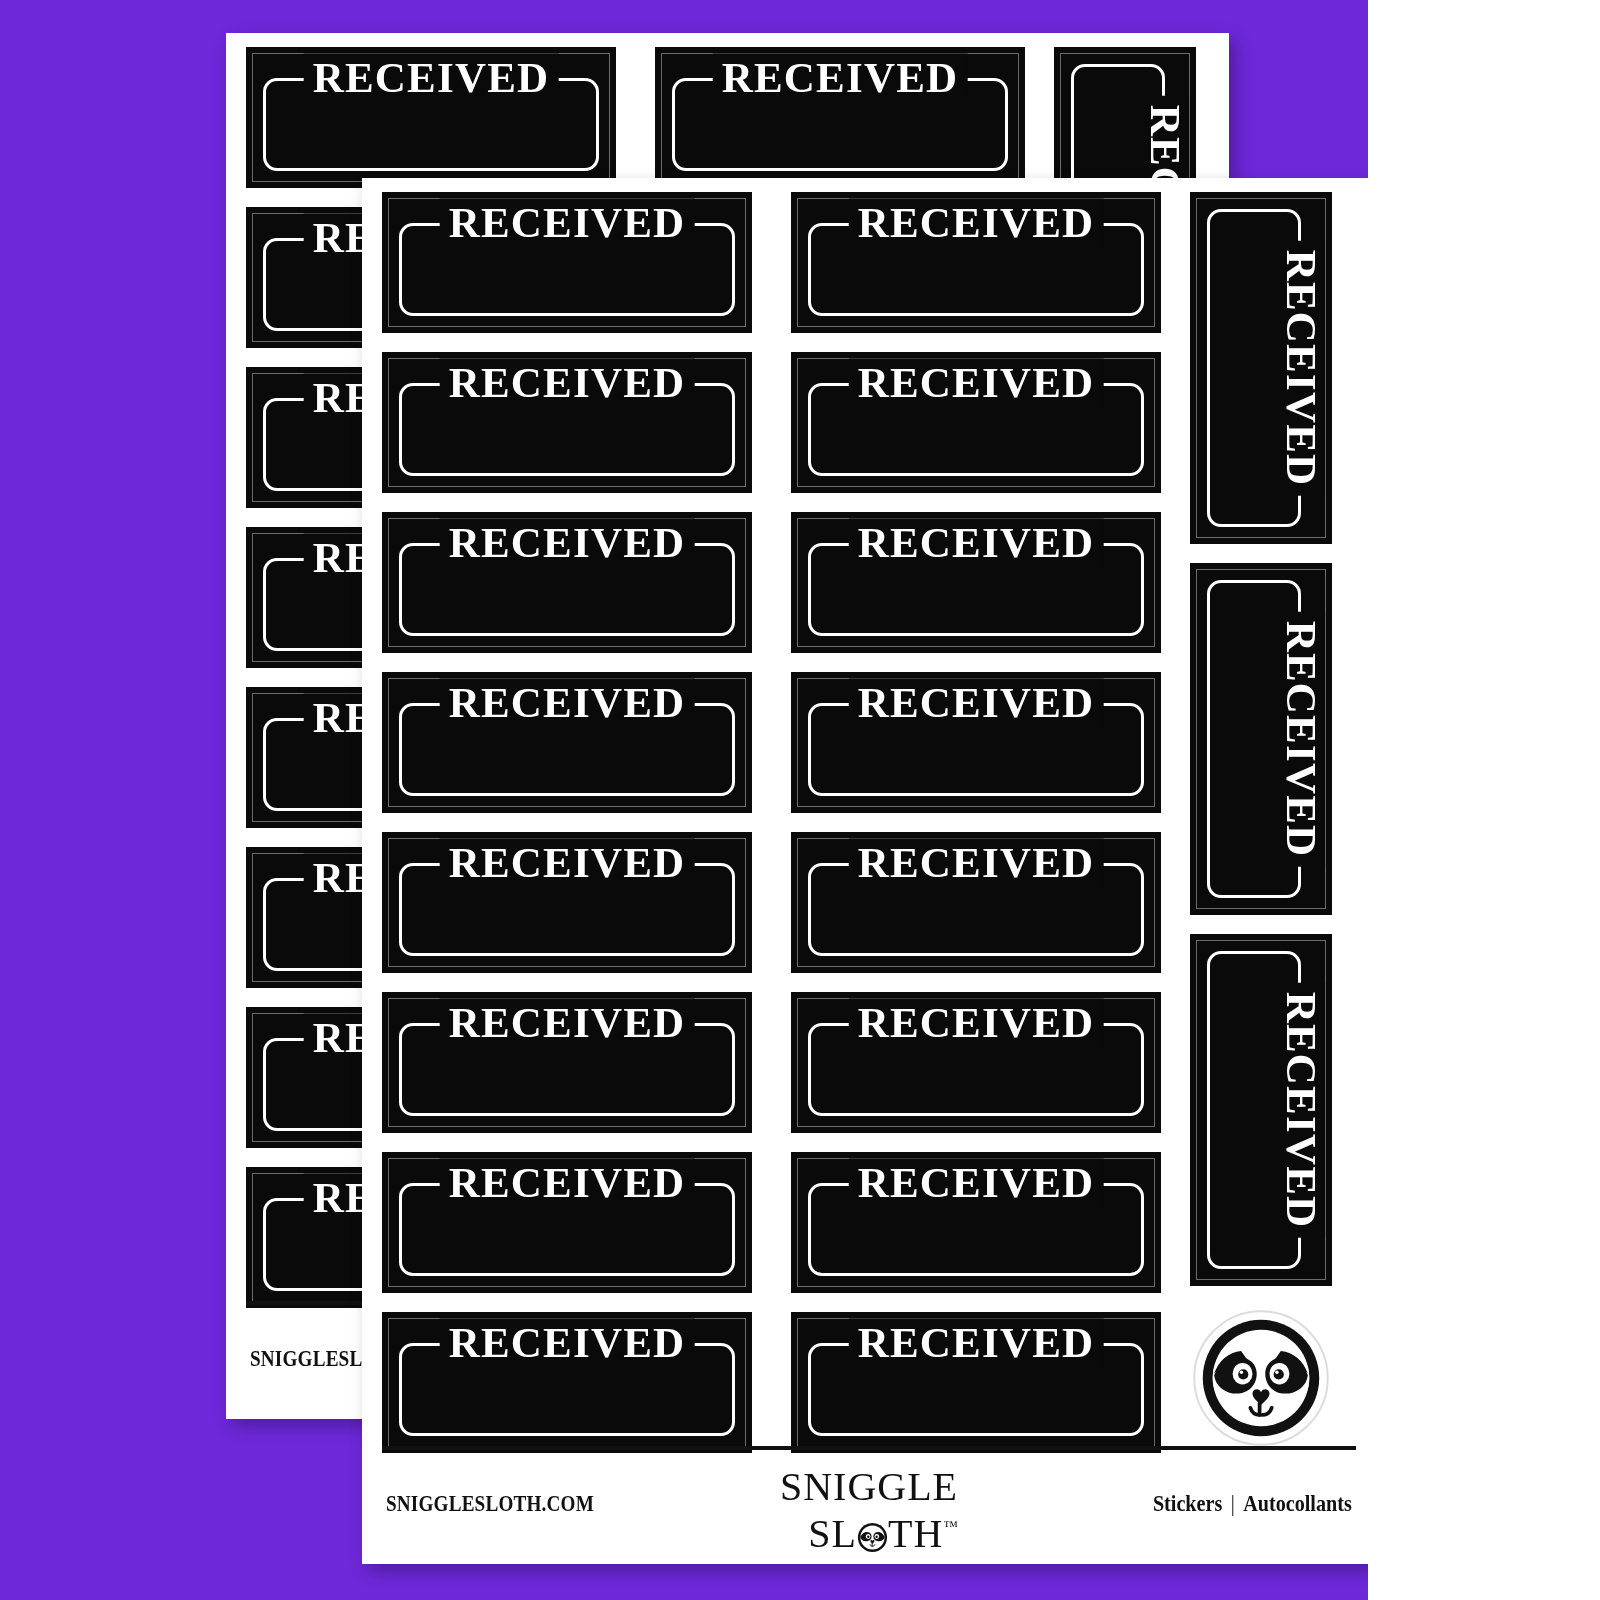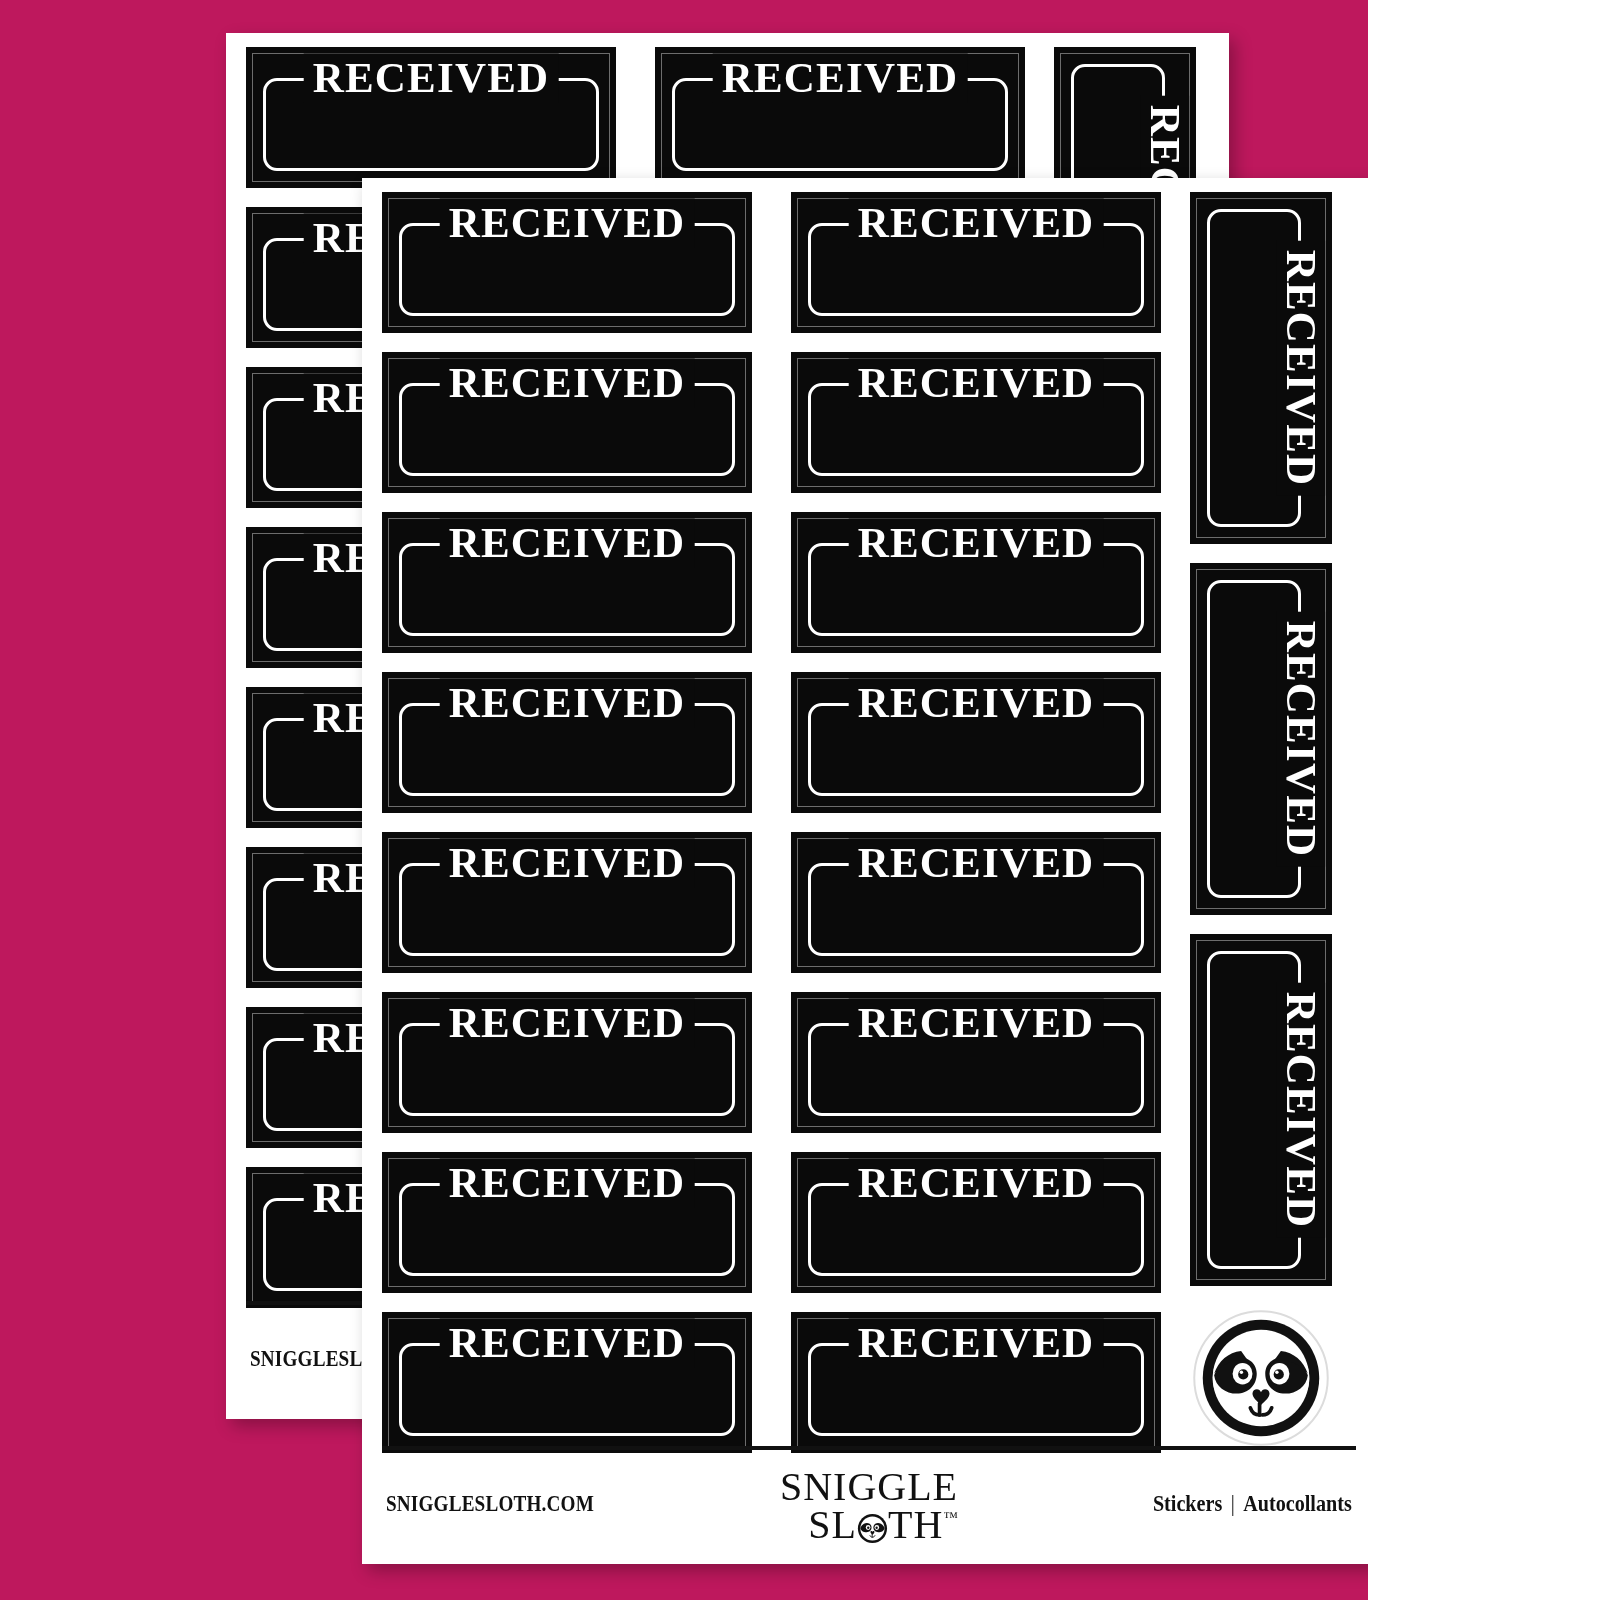--- a/index.html
+++ b/index.html
@@ -4,21 +4,21 @@
 <style>
   html, body {
     margin: 0;
     padding: 0;
     background: #ffffff;
   }
   #stage {
     position: relative;
     width: 1368px;
     height: 1600px;
-    background: #be185d;
+    background: #6d28d9;
     overflow: hidden;
     font-family: "Liberation Serif", "DejaVu Serif", serif;
   }
 
   
   .sheet {
     position: absolute;
     background: #ffffff;
     box-shadow: 6px 7px 16px rgba(0,0,0,0.28);
     box-sizing: border-box;
@@ -220,20 +220,21 @@
   .brand .l1 {
     font-size: 40px;
     letter-spacing: 1px;
     display: block;
   }
   .brand .l2 {
     font-size: 40px;
     letter-spacing: 1px;
     display: block;
     position: relative;
+    margin-top: 9px;
   }
   .brand .l2 .o-slot {
     display: inline-block;
     width: 31px;
     height: 31px;
     vertical-align: -6px;
     position: relative;
   }
   .brand .l2 .o-slot svg { display:block; width:31px; height:31px; }
   .brand .tm {

